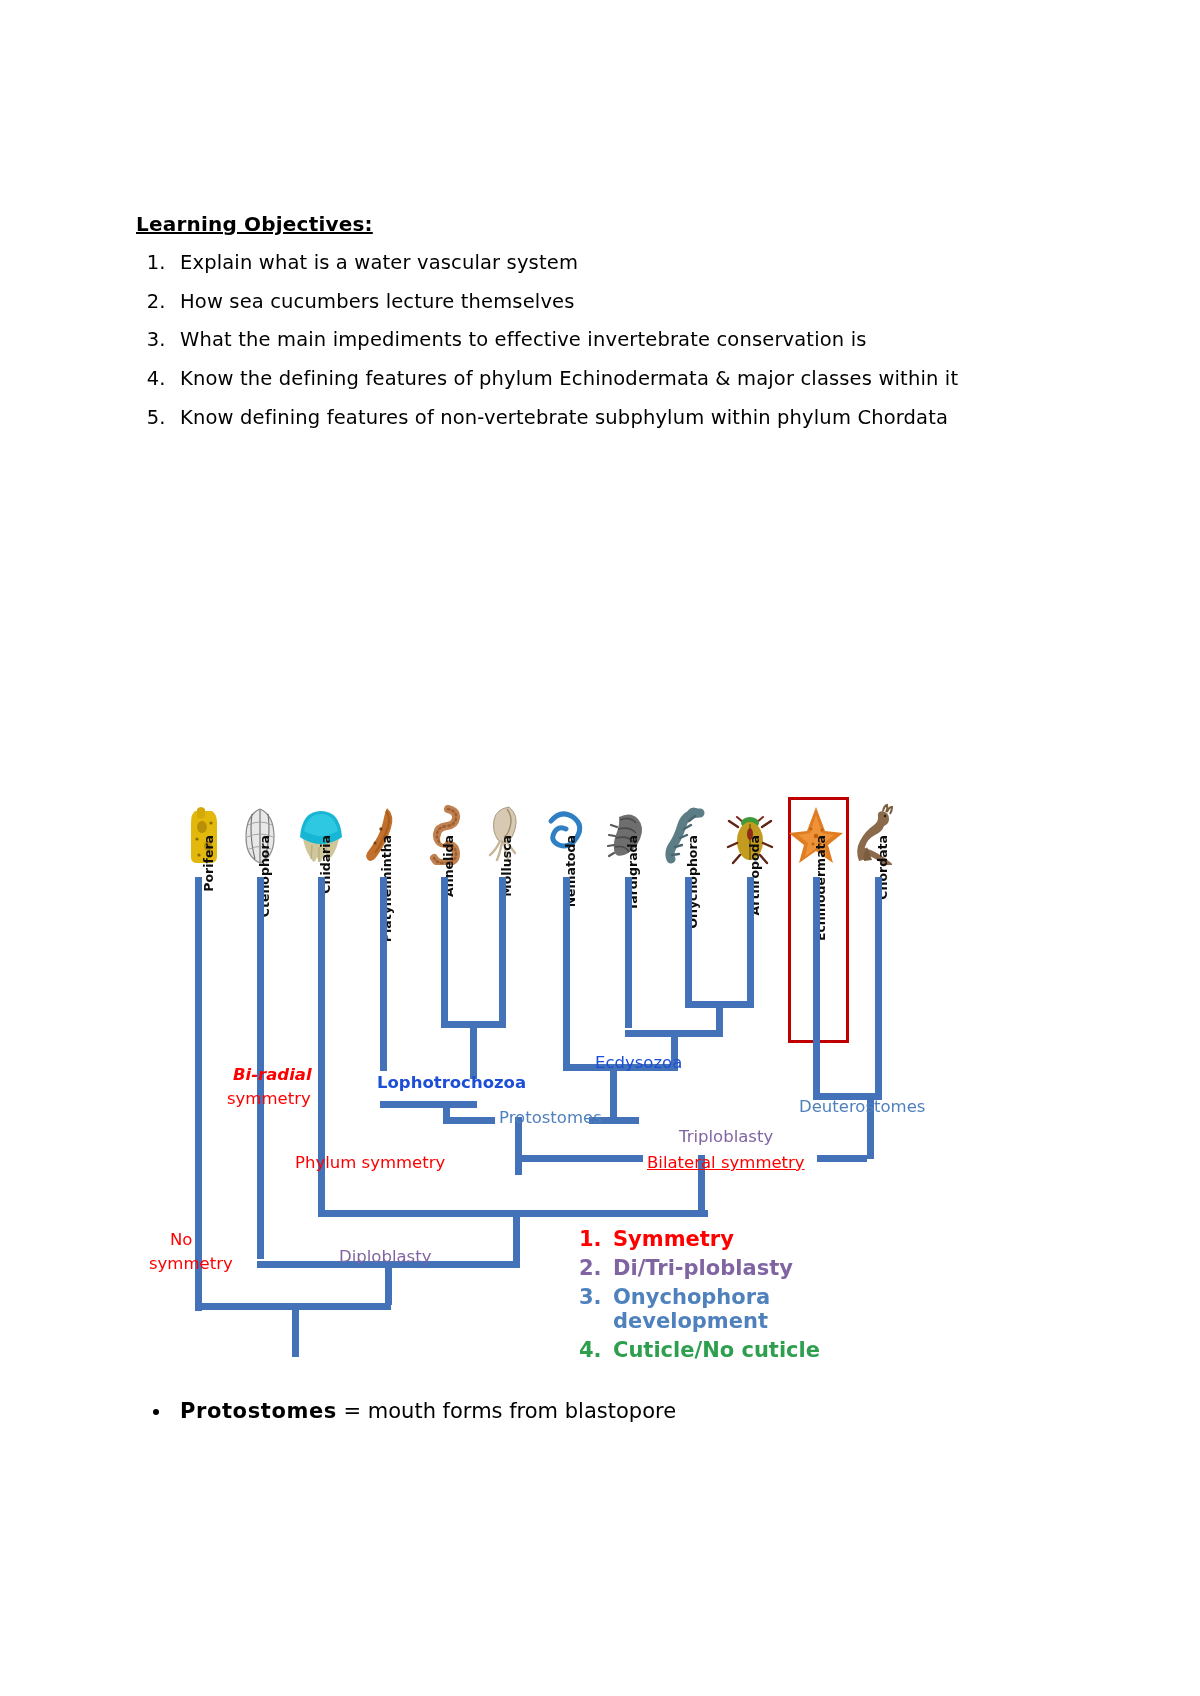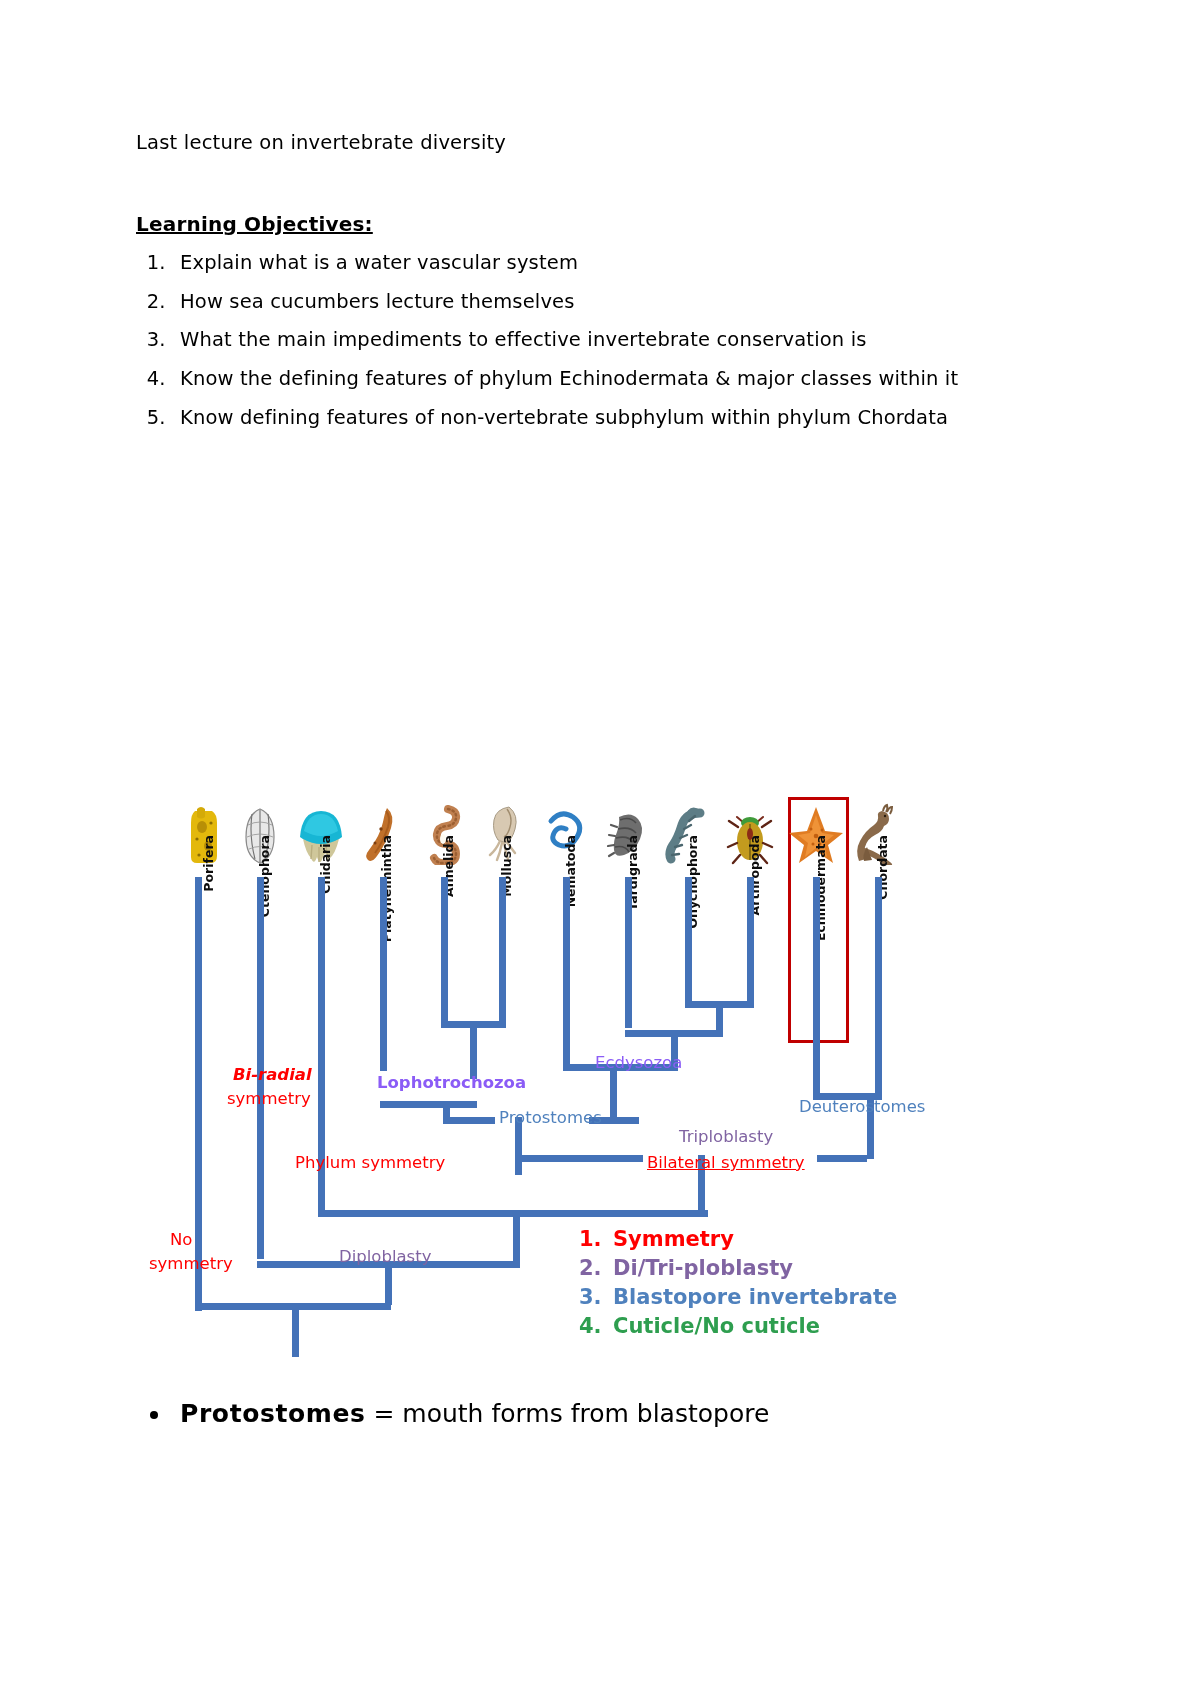--- a/index.html
+++ b/index.html
@@ -131,21 +131,21 @@
     border: 3px solid #c00000;
     background: transparent;
   }
 
   .clade-label {
     position: absolute;
     white-space: nowrap;
     font-size: 16.5px;
     font-family: "DejaVu Sans", sans-serif;
   }
-  .c-green { color: #8b5cf6; }
+  .c-green { color: #1d4ed8; }
   .c-blue  { color: #4f81bd; }
   .c-red   { color: #ff0000; }
   .c-purple{ color: #8064a2; }
   .c-redb  { color: #ff0000; font-weight: bold; font-style: italic; }
 
   .legend {
     position: absolute;
     left: 442px;
     top: 522px;
     width: 340px;
@@ -167,34 +167,33 @@
   .lg4 { color: #2e9e4f; }
 
   
   ul.bottom-bullets {
     position: absolute;
     left: 136px;
     top: 1399px;
     margin: 0;
     padding: 0 0 0 36px;
     list-style: disc;
-    font-size: 25px;
+    font-size: 21px;
   }
   ul.bottom-bullets li { padding-left: 8px; }
   ul.bottom-bullets li b { font-weight: bold; letter-spacing: 0.6px; }
 
   
   .org { position:absolute; left:0; top:0; width:58px; height:62px; }
 </style>
 </head>
 <body>
 
 <div class="page">
 
-  <div class="intro-line">Last lecture on invertebrate diversity</div>
 
   <div class="lo-heading">Learning Objectives:</div>
 
   <ol class="objectives">
     <li>Explain what is a water vascular system</li>
     <li>How sea cucumbers lecture themselves</li>
     <li>What the main impediments to effective invertebrate conservation is</li>
     <li>Know the defining features of phylum Echinodermata &amp; major classes within it</li>
     <li>Know defining features of non-vertebrate subphylum within phylum Chordata</li>
   </ol>
@@ -432,21 +431,21 @@
       <div class="legend-row lg1">
         <span class="legend-num">1.</span>
         <span>Symmetry</span>
       </div>
       <div class="legend-row lg2">
         <span class="legend-num">2.</span>
         <span>Di/Tri-ploblasty</span>
       </div>
       <div class="legend-row lg3">
         <span class="legend-num">3.</span>
-        <span>Blastopore invertebrate</span>
+        <span>Onychophora development</span>
       </div>
       <div class="legend-row lg4">
         <span class="legend-num">4.</span>
         <span>Cuticle/No cuticle</span>
       </div>
     </div>
 
   </div>
 
   <ul class="bottom-bullets">

